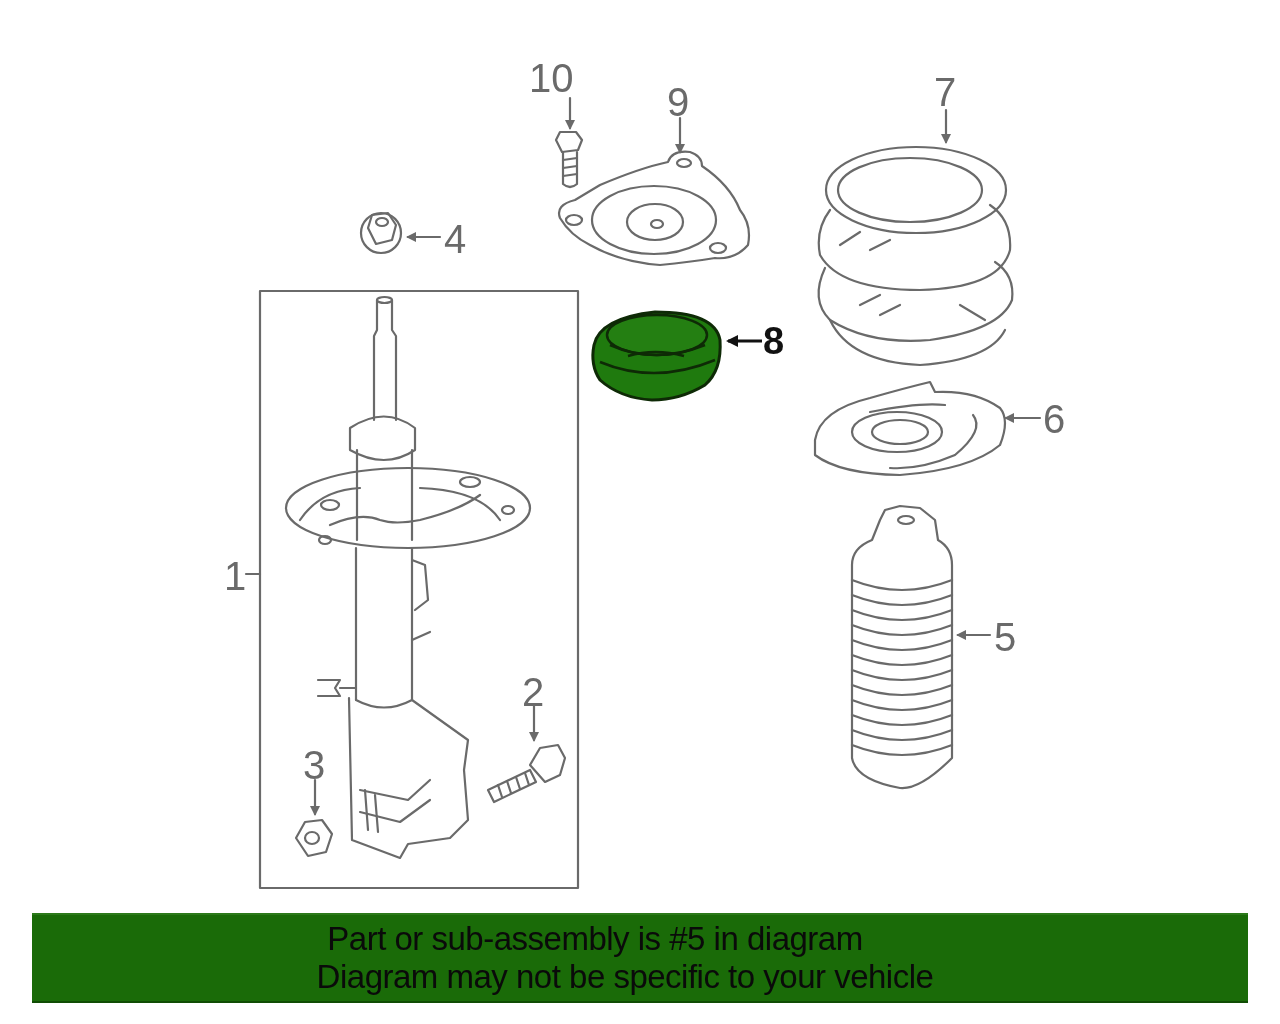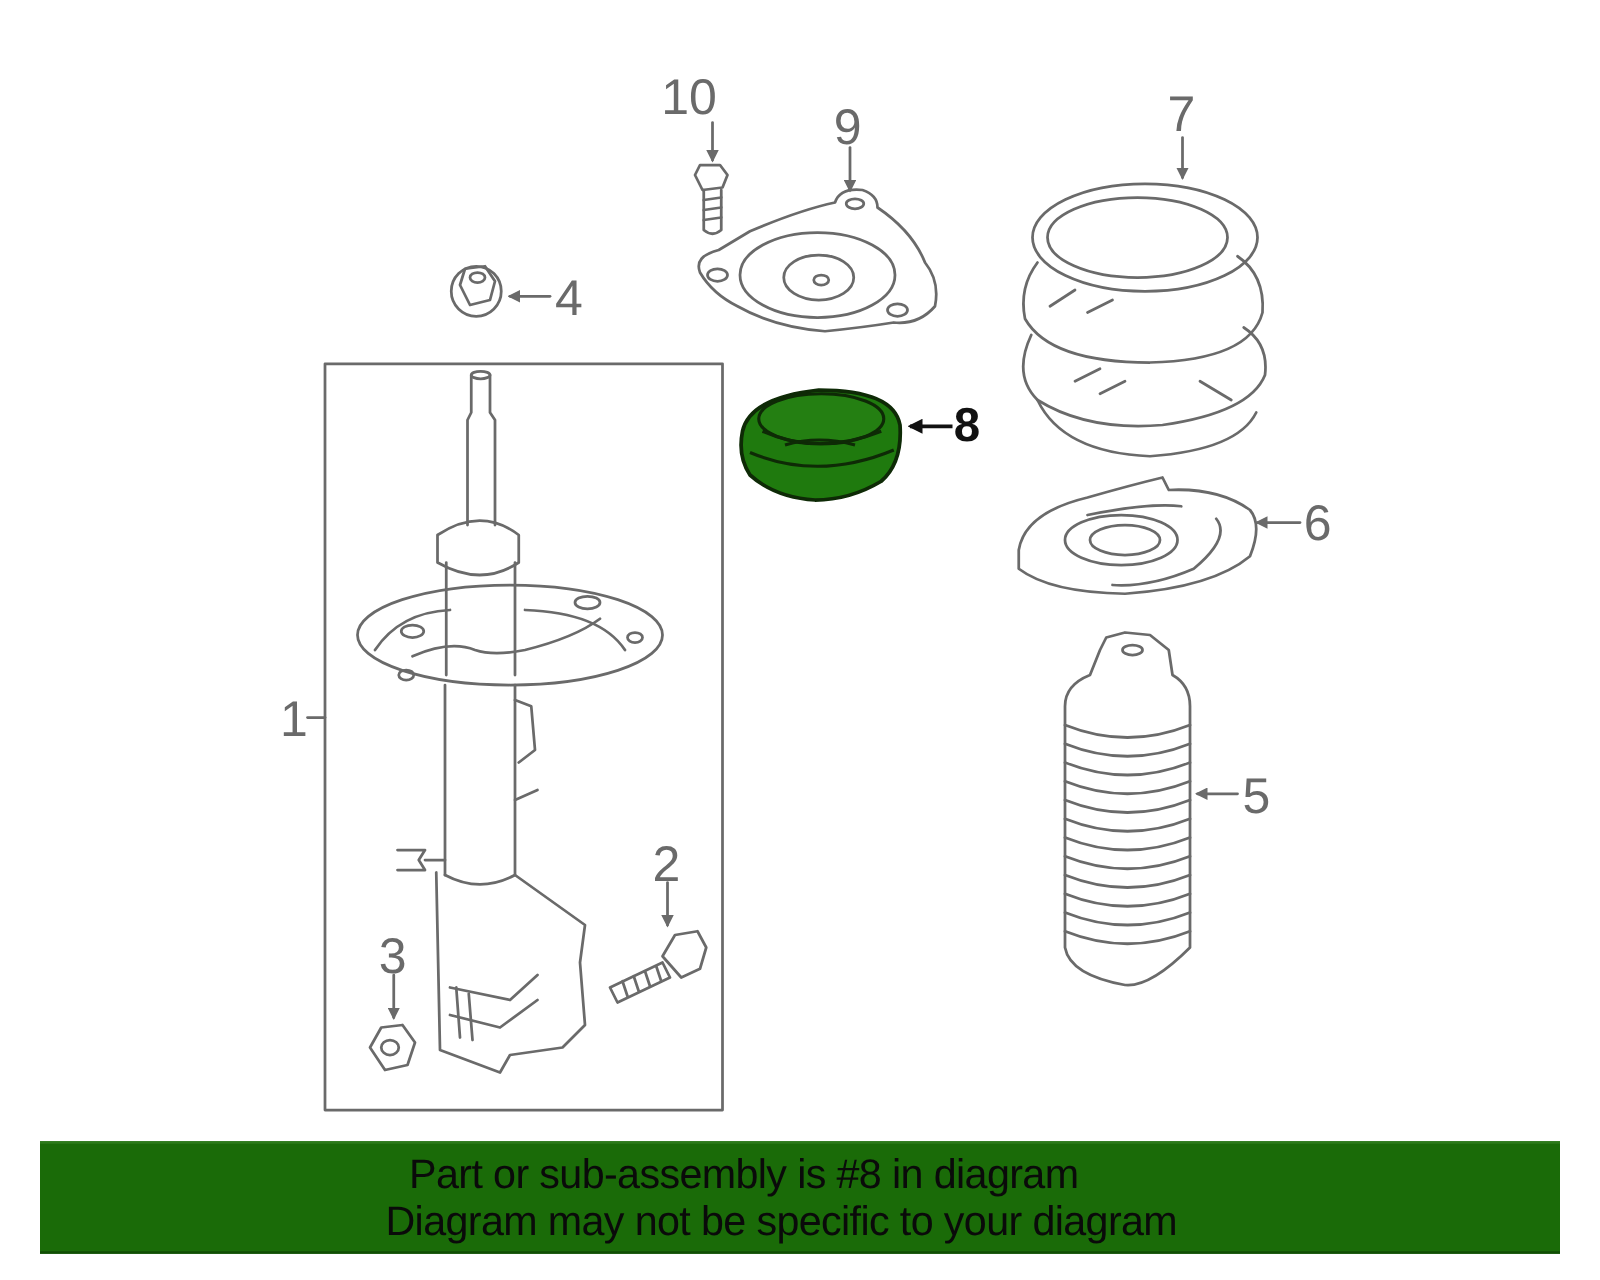--- a/index.html
+++ b/index.html
@@ -137,15 +137,15 @@
 <span class="callout" style="left:444px; top:219px;">4</span>
 <span class="callout" style="left:994px; top:617px;">5</span>
 <span class="callout" style="left:1043px; top:399px;">6</span>
 <span class="callout" style="left:934px; top:72px;">7</span>
 <span class="callout hl" style="left:763px; top:322px;">8</span>
 <span class="callout" style="left:667px; top:82px;">9</span>
 <span class="callout" style="left:529px; top:58px;">10</span>
 </div>
 
 <div class="banner">
-  <div class="banner-line l1">Part or sub-assembly is #8 in diagram</div>
-  <div class="banner-line l2">Diagram may not be specific to your diagram</div>
+  <div class="banner-line l1">Part or sub-assembly is #5 in diagram</div>
+  <div class="banner-line l2">Diagram may not be specific to your vehicle</div>
 </div>
 
 </body></html>

